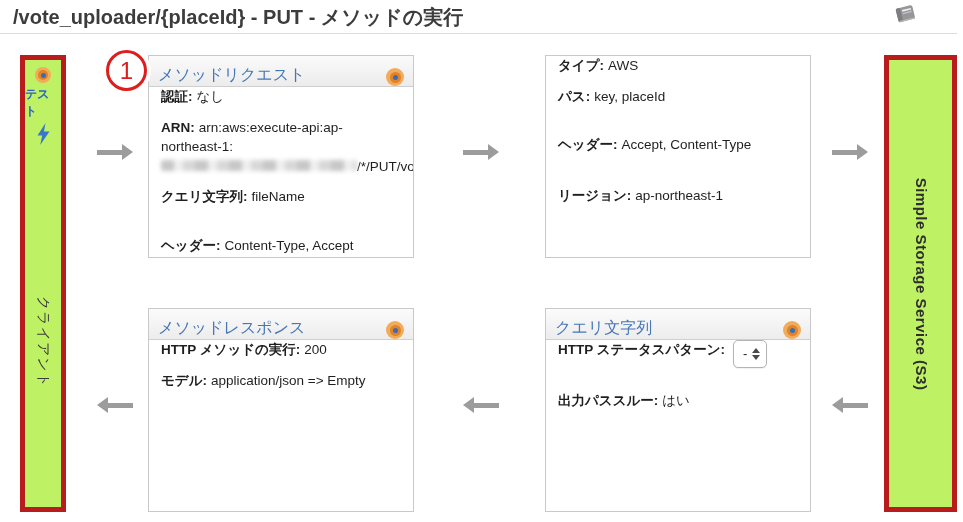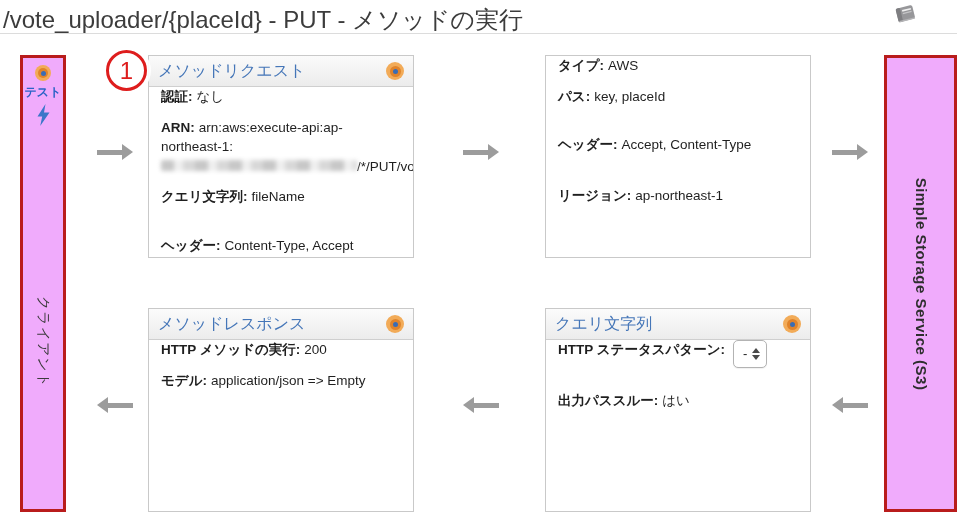--- a/index.html
+++ b/index.html
@@ -6,32 +6,32 @@
   html,body { background:#fff; }
   body {
     font-family: "Liberation Sans", "DejaVu Sans", sans-serif;
     width: 963px; height: 522px; position: relative; overflow: hidden;
     color: #1f1f1f;
   }
   .stage { position: relative; width: 963px; height: 522px; }
 
   
   .page-title {
-    position: absolute; left: 3px; top: 4px;
-    font-size: 24px; color: #3c3c3c; font-weight: 400; white-space: nowrap;
+    position: absolute; left: 13px; top: 4px;
+    font-size: 20px; color: #3c3c3c; font-weight: 700; white-space: nowrap;
   }
   .title-rule {
     position: absolute; left: 0; top: 33px; width: 957px; height: 1px;
     background: #dcdcdc;
   }
   .doc-icon-btn { position: absolute; left: 893px; top: 2px; width: 28px; height: 26px; cursor: pointer; }
 
   
   .side-panel {
-    position: absolute; border: 3px solid #b91c1c; background: #f0abfc;
+    position: absolute; border: 5px solid #b91c1c; background: #bef264;
   }
   .client-panel { left: 20px; top: 55px; width: 46px; height: 457px; }
   .s3-panel     { left: 884px; top: 55px; width: 73px; height: 457px; }
 
   .client-top { position: absolute; left: 0; top: 7px; width: 100%;
     display: flex; flex-direction: column; align-items: center; gap: 3px; }
   .test-label { color: #2b63c6; font-weight: 700; font-size: 12px; }
 
   .vertical-label {
     position: absolute; top: 50%; left: 50%;
@@ -56,21 +56,21 @@
     overflow: hidden;
   }
   .panel.mreq { left: 148px; top: 55px;  height: 203px; }
   .panel.ireq { left: 545px; top: 55px;  height: 203px; }
   .panel.mres { left: 148px; top: 308px; height: 204px; }
   .panel.ires { left: 545px; top: 308px; height: 204px; }
 
   .panel-header {
     height: 31px; background: linear-gradient(180deg,#fbfbfb,#ececec);
     border-bottom: 1px solid #cfcfcf;
-    display: flex; align-items: center; padding: 0 9px; gap: 6px;
+    display: flex; align-items: flex-end; padding: 0 9px; gap: 6px;
   }
   .panel-header .panel-title {
     flex: 1; color: #4576b8; font-size: 16px; cursor: pointer; white-space: nowrap;
   }
   .panel-body { padding: 0 12px; font-size: 13.5px; line-height: 1.45; }
   .row { margin-bottom: 11px; }
   .row b { font-weight: 700; margin-right: 4px; }
   .row.gap-top { margin-top: 29px; }
   .row.gap-top-lg { margin-top: 31px; }
 

